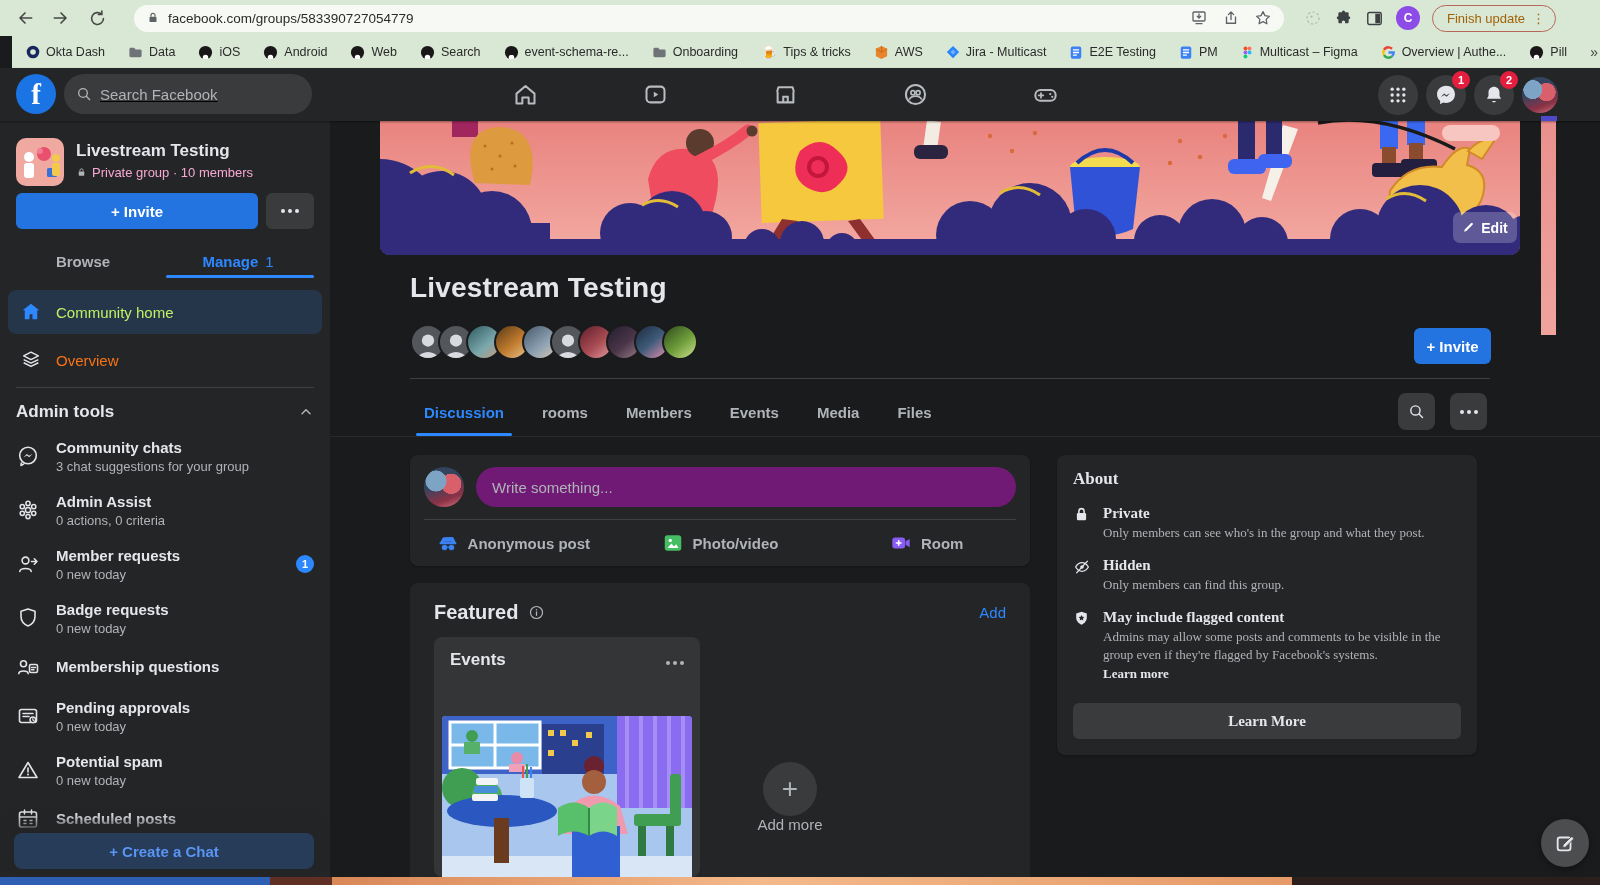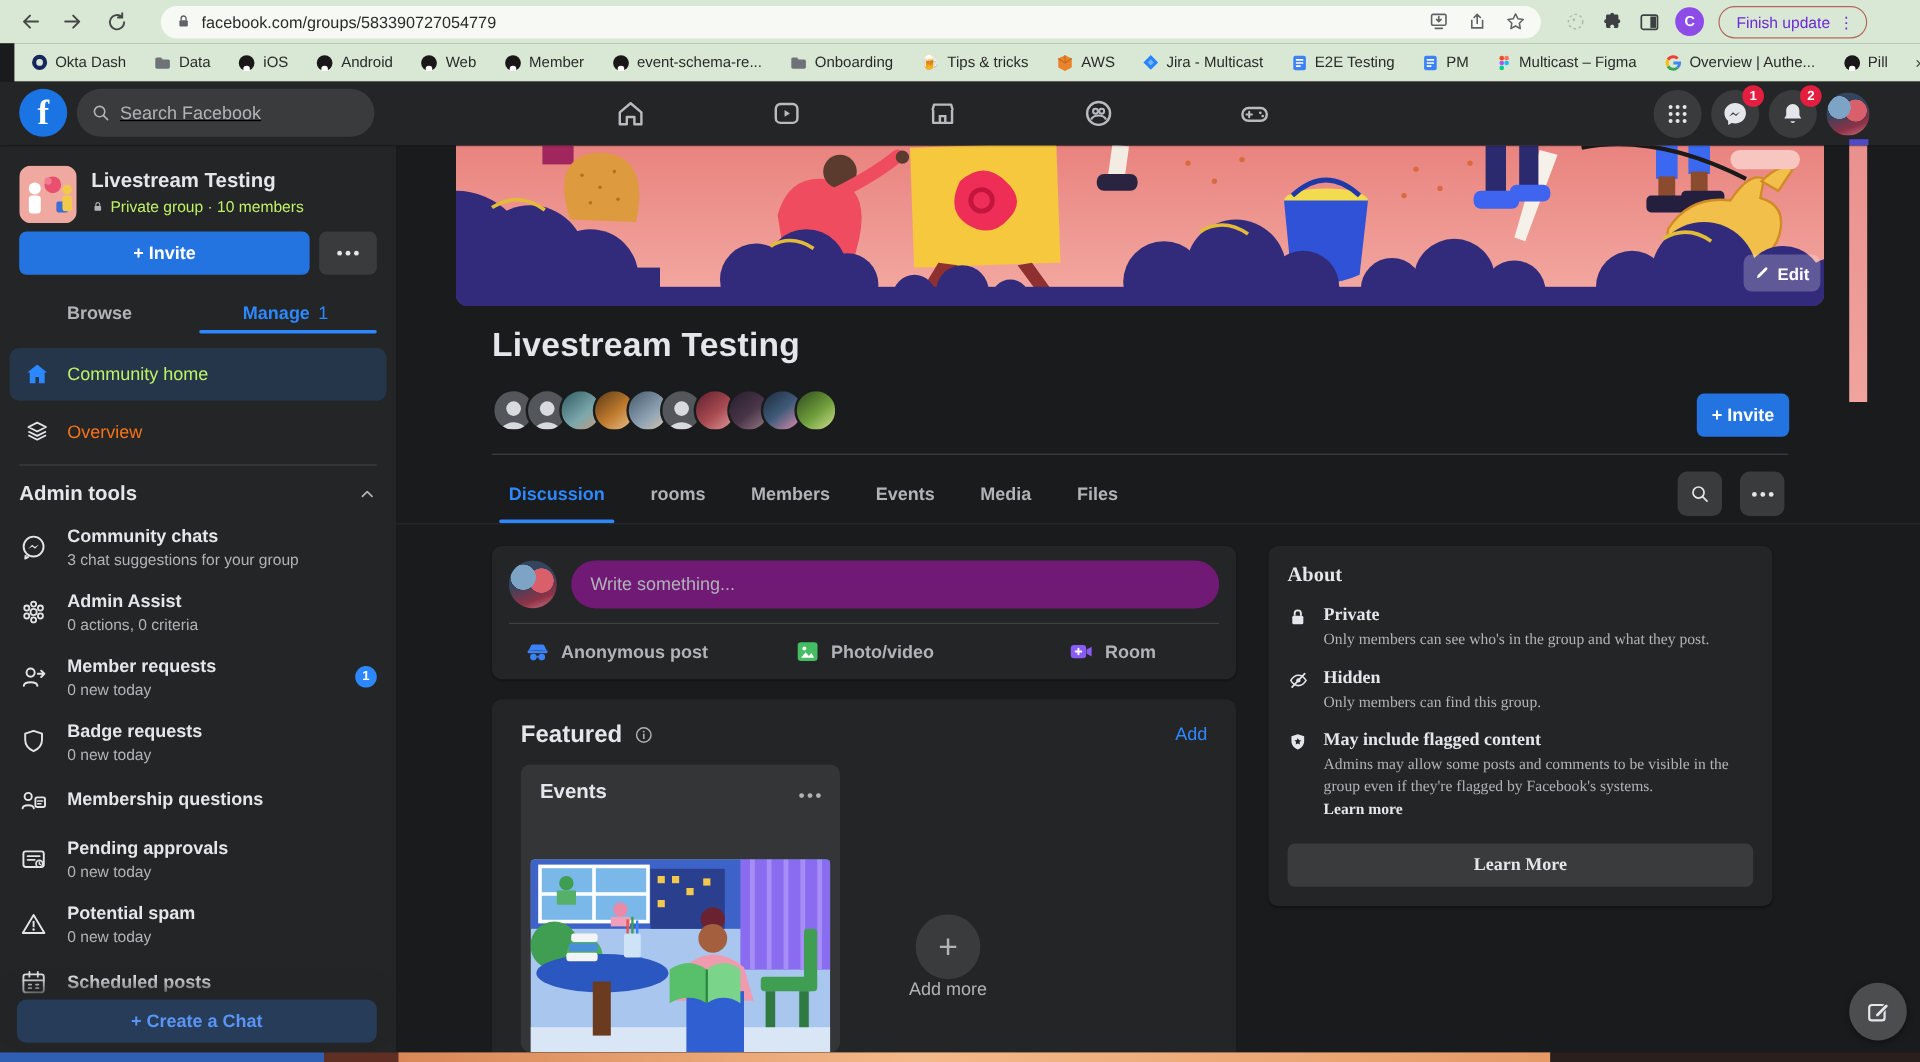--- a/index.html
+++ b/index.html
@@ -7,21 +7,21 @@
   .screen { position:relative; width:1600px; height:885px; overflow:hidden; background:#1a1b1c; }
 
   
   .chrome-top { position:absolute; left:0; top:0; width:1600px; height:36px; background:#d9e8d4; display:flex; align-items:center; padding:0 12px; gap:10px; }
   .chrome-btn { width:26px; height:26px; display:flex; align-items:center; justify-content:center; border-radius:50%; flex:0 0 auto; }
   .url-pill { height:27px; flex:1 1 auto; max-width:1150px; background:#f7faf4; border-radius:14px; display:flex; align-items:center; padding:0 12px; gap:8px; margin-left:14px; }
   .url-text { font-size:13.5px; color:#2b2b2b; flex:1 1 auto; white-space:nowrap; overflow:hidden; }
   .pill-icons { display:flex; gap:14px; align-items:center; }
   .chrome-right { display:flex; align-items:center; gap:12px; margin-left:10px; }
   .avatar-c { width:24px; height:24px; border-radius:50%; background:#8d4be8; color:#fff; font-size:12px; font-weight:700; display:flex; align-items:center; justify-content:center; }
-  .finish-update { height:27px; border:1.5px solid #b5675a; border-radius:14px; color:#6d28d9; font-size:13px; font-weight:500; display:flex; align-items:center; gap:7px; padding:0 10px 0 14px; background:transparent; cursor:pointer; }
+  .finish-update { height:27px; border:1.5px solid #b5675a; border-radius:14px; color:#a16207; font-size:13px; font-weight:500; display:flex; align-items:center; gap:7px; padding:0 10px 0 14px; background:transparent; cursor:pointer; }
 
   
   .bookmarks { position:absolute; left:12px; top:36px; width:1600px; height:32px; background:#d9e8d4; display:flex; align-items:center; padding:0 14px; gap:23px; }
   .bm { display:flex; align-items:center; gap:6px; font-size:12.5px; color:#2a2a2a; white-space:nowrap; cursor:pointer; }
   .bm svg, .bm .emo { flex:0 0 auto; }
   .bm-right { margin-left:auto; display:flex; align-items:center; gap:14px; }
   .chev { font-size:14px; color:#444; }
 
   
   .fb-nav { position:absolute; left:0; top:68px; width:1600px; height:53px; background:#242526; box-shadow:0 1px 2px rgba(0,0,0,.4); z-index:4; }
@@ -35,21 +35,21 @@
   .nav-badge { position:absolute; top:-4px; right:-4px; min-width:18px; height:18px; border-radius:9px; background:#e41e3f; color:#fff; font-size:11px; font-weight:700; display:flex; align-items:center; justify-content:center; padding:0 4px; }
   .avatar-photo { width:36px; height:36px; border-radius:50%; background:
       radial-gradient(circle at 30% 35%, #7da4c4 0 27%, rgba(0,0,0,0) 28%),
       radial-gradient(circle at 68% 42%, #d95f6a 0 28%, rgba(0,0,0,0) 29%),
       linear-gradient(160deg, #32445e 40%, #8c3246 75%, #d17584); cursor:pointer; }
 
   
   .sidebar { position:absolute; left:0; top:121px; width:330px; height:756px; background:#242526; }
   .sb-avatar { position:absolute; left:16px; top:17px; width:48px; height:48px; border-radius:10px; overflow:hidden; }
   .sb-name { position:absolute; left:76px; top:20px; font-size:17px; font-weight:700; color:#e4e6eb; }
-  .sb-meta { position:absolute; left:76px; top:44px; font-size:13px; color:#bef264; display:flex; align-items:center; gap:5px; }
+  .sb-meta { position:absolute; left:76px; top:44px; font-size:13px; color:#f9a8d4; display:flex; align-items:center; gap:5px; }
   .sb-invite { position:absolute; left:16px; top:72px; width:242px; height:36px; background:#2374e1; border-radius:6px; border:none; color:#fff; font-size:15px; font-weight:600; cursor:pointer; font-family:inherit; }
   .sb-more { position:absolute; left:266px; top:72px; width:48px; height:36px; background:#3a3b3c; border-radius:6px; border:none; color:#e4e6eb; display:flex; align-items:center; justify-content:center; cursor:pointer; }
   .sb-tab { position:absolute; top:122px; height:36px; display:flex; align-items:center; justify-content:center; font-size:15px; font-weight:600; cursor:pointer; }
   .sb-tab.browse { left:8px; width:150px; color:#b0b3b8; }
   .sb-tab.manage { left:162px; width:152px; color:#2d88ff; gap:7px; }
   .sb-underline { position:absolute; left:166px; top:154px; width:148px; height:3px; background:#2d88ff; border-radius:2px; }
   .menu-item { position:absolute; left:8px; width:314px; height:44px; border-radius:8px; display:flex; align-items:center; gap:14px; padding:0 12px; cursor:pointer; font-size:15px; font-weight:500; color:#f97316; }
   .menu-item.active { background:rgba(45,136,255,.17); color:#bef264; }
   .sb-div { position:absolute; left:16px; top:266px; width:298px; height:1px; background:#3e4042; }
   .admin-head { position:absolute; left:16px; top:279px; width:298px; height:24px; display:flex; align-items:center; justify-content:space-between; color:#e4e6eb; font-size:17px; font-weight:700; }
@@ -218,21 +218,21 @@
           <circle cx="8" cy="8" r="7" fill="#191717"></circle>
           <path d="M8 10.4c-2 0-2.9 1-2.9 2.5V15h5.8v-2.1c0-1.5-.9-2.5-2.9-2.5z" fill="#fff"></path>
         </svg>
         <span>Web</span>
       </span>
     <span class="bm">
         <svg width="15" height="15" viewBox="0 0 16 16">
           <circle cx="8" cy="8" r="7" fill="#191717"></circle>
           <path d="M8 10.4c-2 0-2.9 1-2.9 2.5V15h5.8v-2.1c0-1.5-.9-2.5-2.9-2.5z" fill="#fff"></path>
         </svg>
-        <span>Member</span>
+        <span>Search</span>
       </span>
     <span class="bm">
         <svg width="15" height="15" viewBox="0 0 16 16">
           <circle cx="8" cy="8" r="7" fill="#191717"></circle>
           <path d="M8 10.4c-2 0-2.9 1-2.9 2.5V15h5.8v-2.1c0-1.5-.9-2.5-2.9-2.5z" fill="#fff"></path>
         </svg>
         <span>event-schema-re...</span>
       </span>
     <span class="bm">
         <svg width="15" height="15" viewBox="0 0 16 16">

